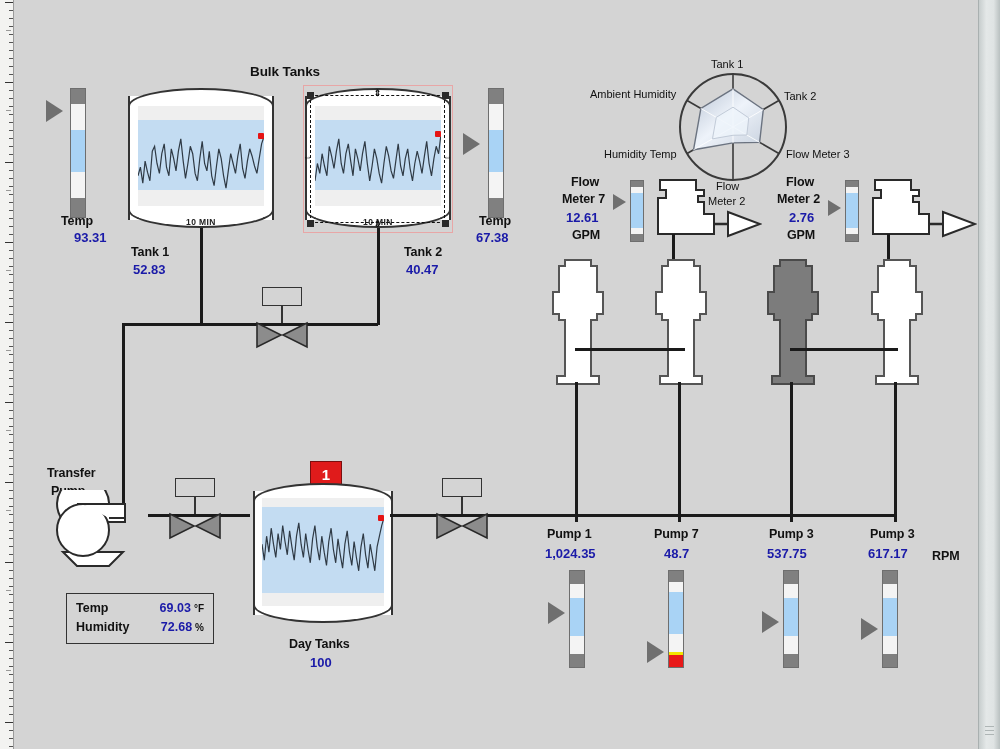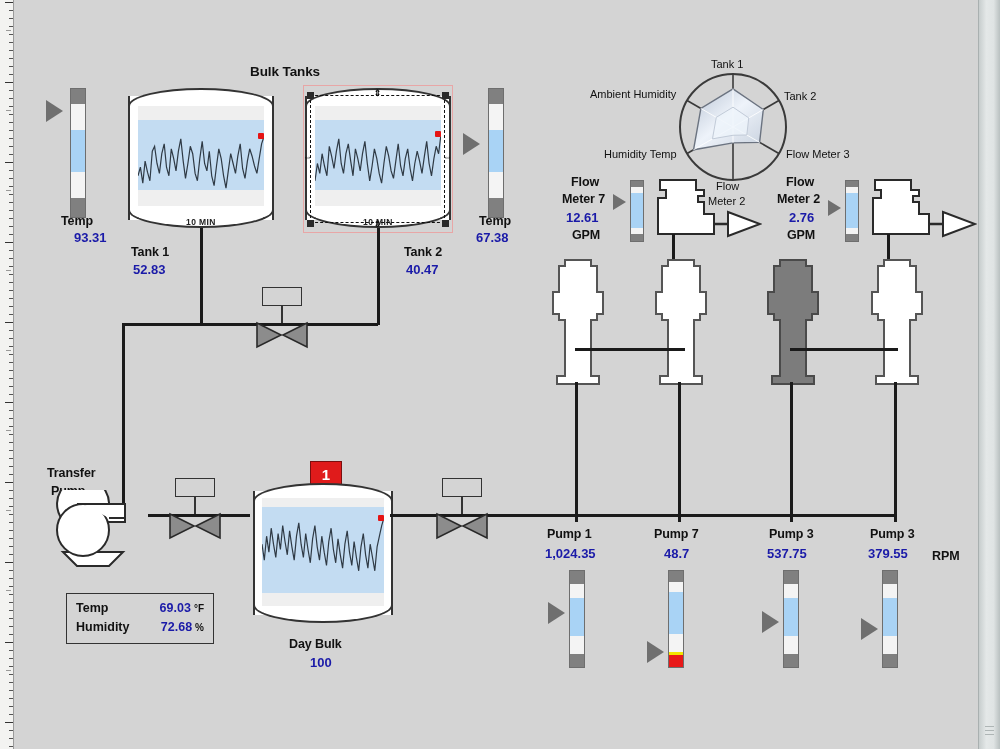--- a/index.html
+++ b/index.html
@@ -452,21 +452,21 @@
     <div class="tank-cap top"></div>
     <div class="tank-cap bot"></div>
     <div class="trend" id="trend-day" style="left:9px; top:15px; right:9px; height:108px;">
       <div class="fill" style="top: 8%; bottom: 12%; height: auto;"></div>
     <svg width="122" height="108">
           <polyline points="0.0,46.2 2.3,62.1 4.6,38.2 6.9,54.2 9.2,30.2 11.5,46.2 13.8,59.5 16.1,35.6 18.4,51.5 20.7,27.6 23.0,43.5 25.3,56.8 27.6,32.9 29.9,48.8 32.2,62.1 34.5,38.2 36.8,24.9 39.1,46.2 41.4,59.5 43.7,35.6 46.0,51.5 48.3,64.8 50.6,40.9 52.9,27.6 55.2,48.8 57.5,62.1 59.8,38.2 62.2,54.2 64.5,67.5 66.8,43.5 69.1,30.2 71.4,51.5 73.7,64.8 76.0,40.9 78.3,56.8 80.6,70.1 82.9,46.2 85.2,32.9 87.5,54.2 89.8,67.5 92.1,43.5 94.4,59.5 96.7,72.8 99.0,48.8 101.3,35.6 103.6,56.8 105.9,70.1 108.2,46.2 110.5,59.5 112.8,72.8 115.1,48.8 117.4,38.2 119.7,27.6 122.0,19.6" fill="none" stroke="#2f3a45" stroke-width="1.2"></polyline>
         </svg>
         <div class="dot" style="right: 0px; top: 16.6062px;"></div>
       </div>
   </div>
-  <div class="lbl" style="left:289px; top:637px;">Day Bulk</div>
+  <div class="lbl" style="left:289px; top:637px;">Day Tanks</div>
   <div class="val" style="left:310px; top:655px;">100</div>
 
   <div class="pipe h" style="left:390px; top:514px; width:135px;"></div>
   <div class="valve" style="left:435px; top:478px; width:54px; height:62px;">
     <div class="actuator"></div>
     <div class="stem"></div>
     <svg class="bow" viewBox="0 0 54 28">
       <polygon points="2,2 26,14 2,26" fill="#8c8c8c" stroke="#2a2a2a" stroke-width="1.6"></polygon>
       <polygon points="52,2 28,14 52,26" fill="#8c8c8c" stroke="#2a2a2a" stroke-width="1.6"></polygon>
     </svg>
@@ -634,21 +634,21 @@
       <div class="hair" style="top: 28%;"></div>
       <div class="seg blue" style="top: 28%; height: 40%;"></div>
       <div class="hair" style="top: 68%;"></div>
       <div class="seg white" style="top: 68%; height: 18%;"></div>
       <div class="hair" style="top: 86%;"></div>
       <div class="seg pad" style="top: 86%; height: 14%;"></div>
       <div class="hair" style="top: 100%;"></div>
     </div>
 
   <div class="lbl" style="left:870px; top:527px;">Pump 3</div>
-  <div class="val" style="left:868px; top:546px;">379.55</div>
+  <div class="val" style="left:868px; top:546px;">617.17</div>
   <div class="ptr" style="left:861px; top:618px;"></div>
   <div class="gauge g-build" style="left:882px; top:570px; height:98px;">
       <div class="seg pad" style="top: 0%; height: 14%;"></div>
       <div class="hair" style="top: 14%;"></div>
       <div class="seg white" style="top: 14%; height: 14%;"></div>
       <div class="hair" style="top: 28%;"></div>
       <div class="seg blue" style="top: 28%; height: 40%;"></div>
       <div class="hair" style="top: 68%;"></div>
       <div class="seg white" style="top: 68%; height: 18%;"></div>
       <div class="hair" style="top: 86%;"></div>

